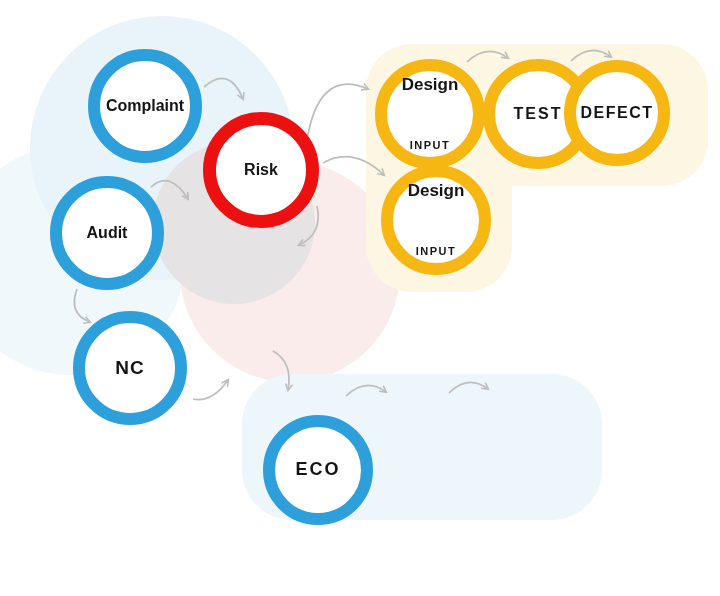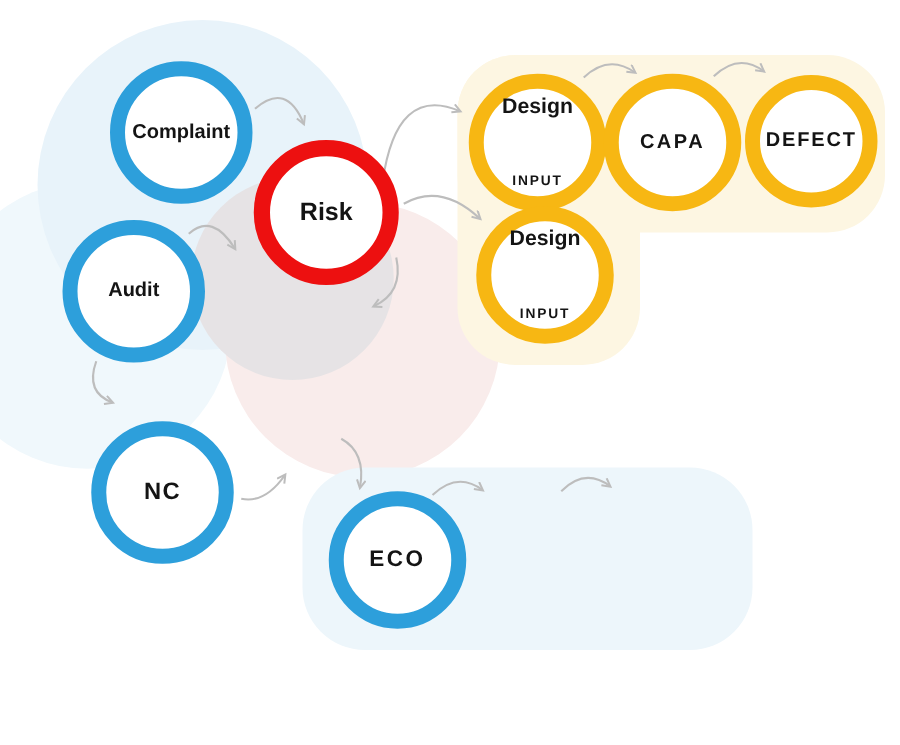--- a/index.html
+++ b/index.html
@@ -26,29 +26,29 @@
     text-align:center;
   }
   .node.blue{border:12px solid var(--ring-blue);}
   .node.red{border:13px solid var(--ring-red);}
   .node.yellow{border:12px solid var(--ring-yellow);}
   .node.capa{border:12px solid var(--ring-blue);background:var(--capa-fill);}
   .lbl{font-weight:bold;color:var(--label-text);line-height:1.1;}
   .capa .lbl{color:var(--capa-text);font-size:30px;letter-spacing:1.5px;}
   .sub{font-weight:bold;color:var(--label-text);font-size:11px;letter-spacing:1.5px;line-height:1.2;margin-top:44px;}
   .n-complaint{left:88px;top:49px;width:114px;height:114px;}   .n-complaint .lbl{font-size:16px;}
-  .n-risk{left:203px;top:112px;width:116px;height:116px;}      .n-risk .lbl{font-size:20px;}
+  .n-risk{left:203px;top:112px;width:116px;height:116px;}      .n-risk .lbl{font-size:16px;}
   .n-audit{left:50px;top:176px;width:114px;height:114px;}      .n-audit .lbl{font-size:16px;}
   .n-capa{left:152px;top:213px;width:150px;height:150px;}
-  .n-nc{left:73px;top:337px;width:114px;height:114px;}         .n-nc .lbl{font-size:19px;letter-spacing:1px;}
+  .n-nc{left:73px;top:311px;width:114px;height:114px;}         .n-nc .lbl{font-size:19px;letter-spacing:1px;}
   .n-design-input{left:375px;top:59px;width:110px;height:110px;}  .n-design-input .lbl{font-size:17px;}
   .n-test{left:483px;top:59px;width:110px;height:110px;}       .n-test .lbl{font-size:16px;letter-spacing:2px;}
-  .n-defect{left:596px;top:60px;width:106px;height:106px;}     .n-defect .lbl{font-size:16px;letter-spacing:1.5px;}
+  .n-defect{left:564px;top:60px;width:106px;height:106px;}     .n-defect .lbl{font-size:16px;letter-spacing:1.5px;}
   .n-design-output{left:381px;top:165px;width:110px;height:110px;} .n-design-output .lbl{font-size:17px;}
-  .n-eco{left:263px;top:393px;width:110px;height:110px;text-align:right;}       .n-eco .lbl{font-size:18px;letter-spacing:2px;}
+  .n-eco{left:263px;top:415px;width:110px;height:110px;text-align:right;}       .n-eco .lbl{font-size:18px;letter-spacing:2px;}
   .n-document{left:365px;top:391px;width:110px;height:110px;}  .n-document .lbl{font-size:13px;letter-spacing:1px;}
   .n-training{left:472px;top:391px;width:110px;height:110px;}  .n-training .lbl{font-size:13px;letter-spacing:1px;}
 </style>
 </head>
 <body>
 
 <div class="stage">
 
   <div class="blob round blob-blue-b"></div>
   <div class="blob round blob-blue-a"></div>
@@ -96,21 +96,21 @@
   <div class="node blue n-nc">
     <span class="lbl">NC</span>
   </div>
 
   <div class="node yellow n-design-input">
     <span class="lbl">Design</span>
     <span class="sub">INPUT</span>
   </div>
 
   <div class="node yellow n-test">
-    <span class="lbl">CAPA</span>
+    <span class="lbl">TEST</span>
   </div>
 
   <div class="node yellow n-defect">
     <span class="lbl">DEFECT</span>
   </div>
 
   <div class="node yellow n-design-output">
     <span class="lbl">Design</span>
     <span class="sub">INPUT</span>
   </div>

